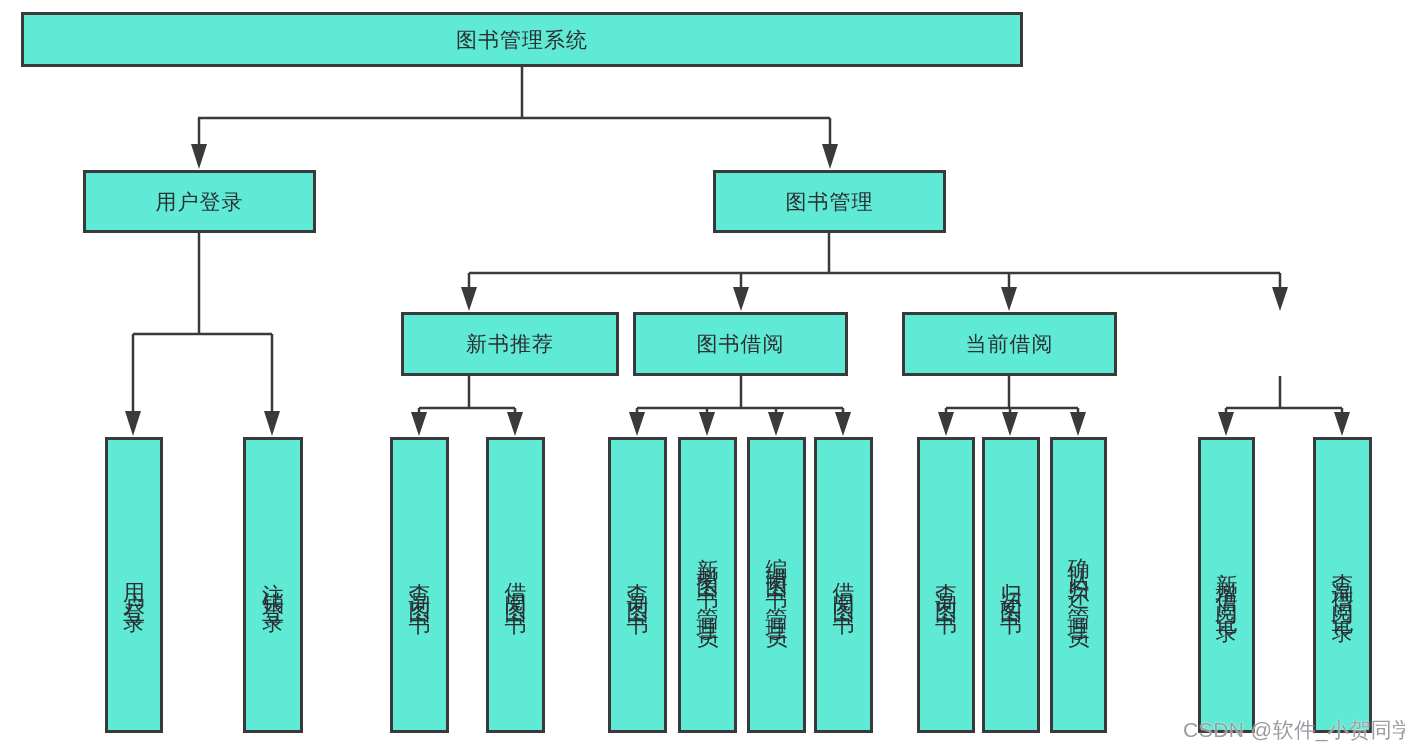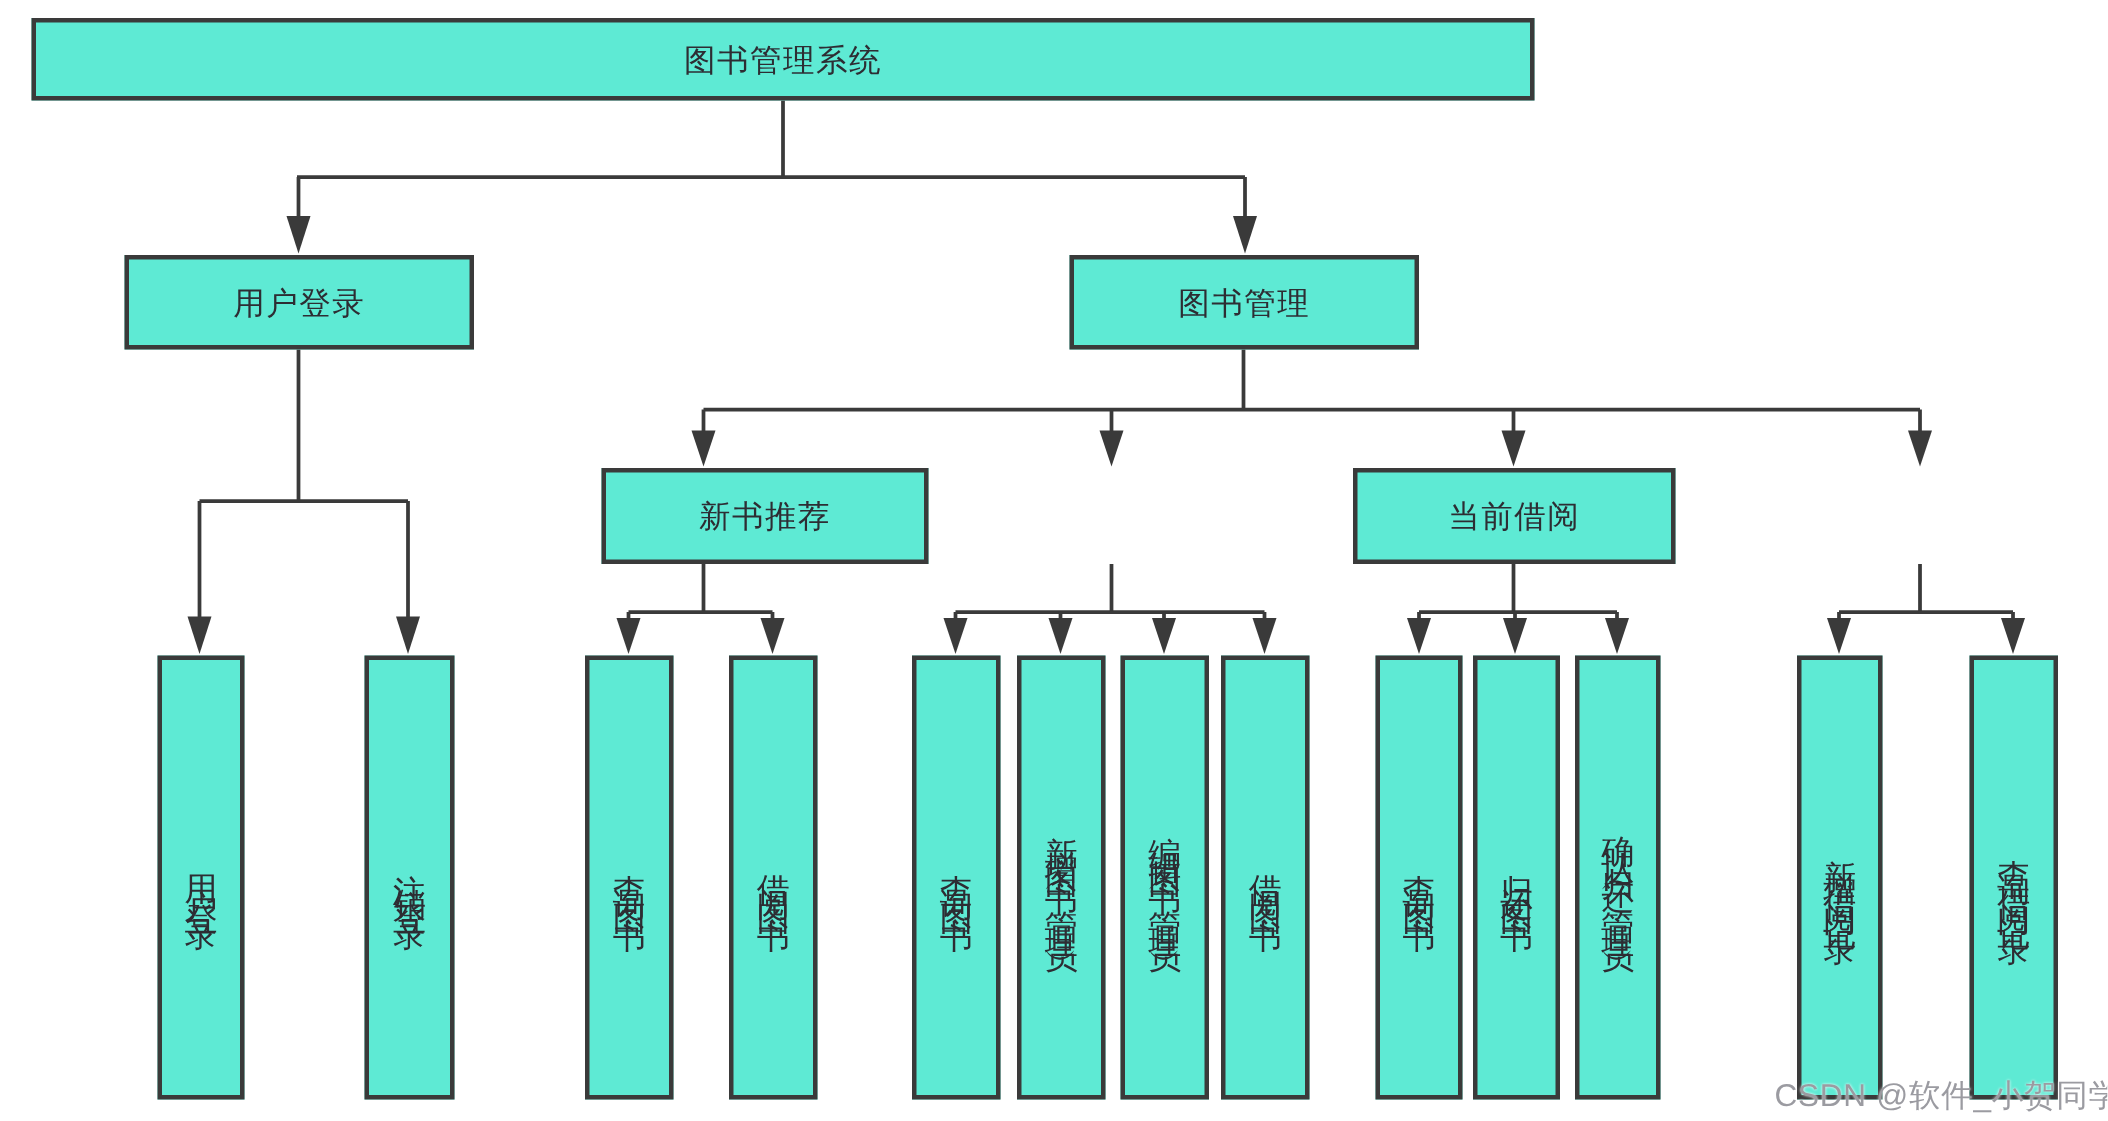--- a/index.html
+++ b/index.html
@@ -135,20 +135,23 @@
   <div class="node" style="left:83px; top:170px; width:233px; height:63px;">
     <span>用户登录</span>
   </div>
   <div class="node" style="left:713px; top:170px; width:233px; height:63px;justify-content:center;">
     <span>图书管理</span>
   </div>
 
   <div class="node" style="left:376px; top:312px; width:218px; height:64px;margin-left:25px;">
     <span>新书推荐</span>
   </div>
+  <div class="node" style="left:633px; top:312px; width:215px; height:64px;">
+    <span>图书借阅</span>
+  </div>
   <div class="node" style="left:902px; top:312px; width:215px; height:64px;font-family:Liberation Mono, monospace;">
     <span>当前借阅</span>
   </div>
 
   <div class="node leaf" style="left:105px; top:437px; width:58px; height:296px;">
     <span class="vtext">用户登录</span>
   </div>
   <div class="node leaf" style="left:243px; top:437px; width:60px; height:296px;">
     <span class="vtext">注销登录</span>
   </div>

